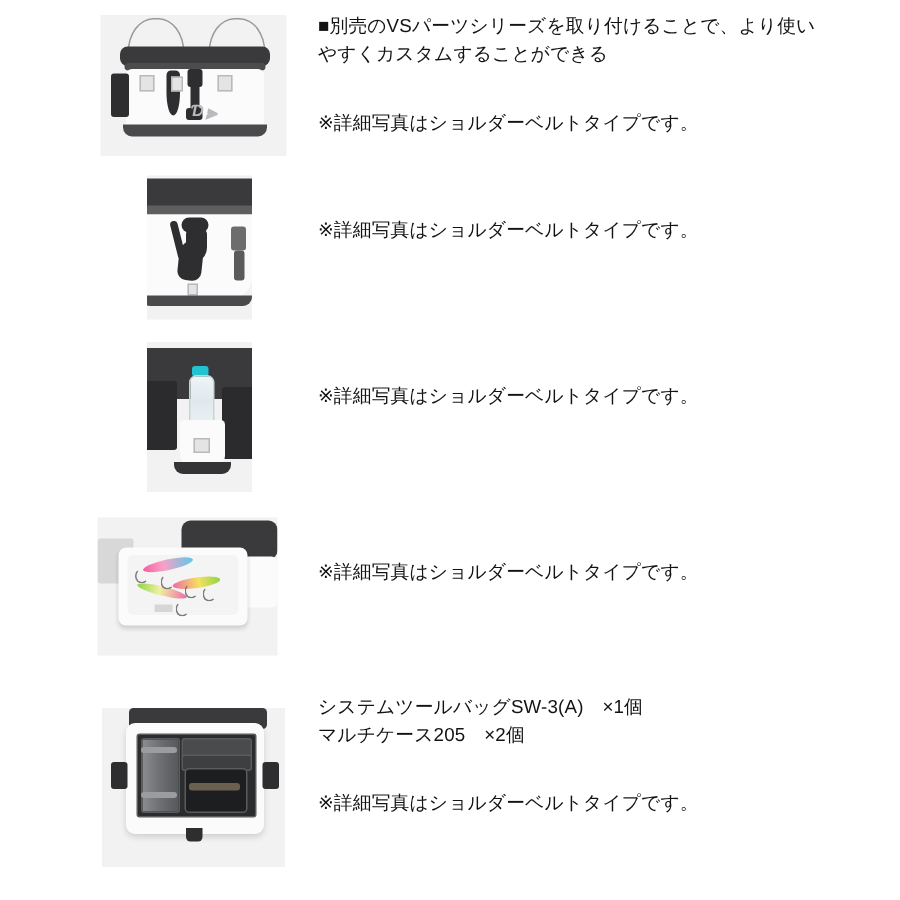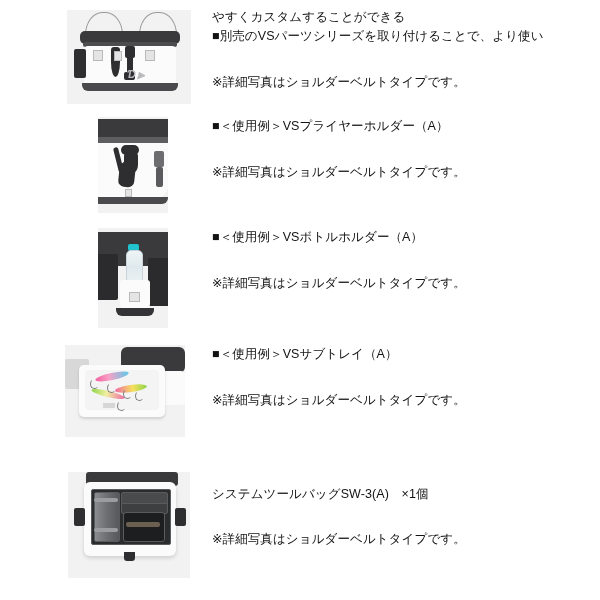--- a/index.html
+++ b/index.html
@@ -162,22 +162,22 @@
       <div class="tag" style="left:47px;top:41px;width:6px;height:8px;"></div>
       <div class="tag" style="left:78px;top:40px;width:8px;height:9px;"></div>
 
       <div class="daiwa-mark" style="left:70px;top:57px;font-size:13px;">⫸</div>
       <div class="daiwa-mark" style="left:60px;top:58px;font-size:11px;">Ɗ</div>
 
       <div class="bag-base" style="left:15px;top:73px;width:96px;height:8px;"></div>
     </div>
 
     <div class="text-col">
+      <div class="line">■別売のVSパーツシリーズを取り付けることで、より使い</div>
       <div class="line tight">やすくカスタムすることができる</div>
-      <div class="line">■別売のVSパーツシリーズを取り付けることで、より使い</div>
       <div class="line gap-note">※詳細写真はショルダーベルトタイプです。</div>
     </div>
   </div>
 
   <div class="section" style="top:117px;height:98px;">
 
     <div class="photo-col photo" style="left:98px;top:0px;width:70px;height:96px;">
       <div class="bag-lid" style="left:-6px;top:2px;width:78px;height:20px;border-radius:0;"></div>
       <div class="bag-lid" style="left:-6px;top:20px;width:78px;height:6px;background:#5e5e60;"></div>
       <div class="bag-body" style="left:-4px;top:26px;width:74px;height:56px;border-radius:0 0 14px 4px;"></div>
@@ -187,42 +187,40 @@
       <div class="strap" style="left:26px;top:36px;width:14px;height:20px;border-radius:3px 3px 40% 40%;"></div>
       <div class="strap" style="left:21px;top:44px;width:16px;height:26px;border-radius:40% 40% 6px 6px;transform:rotate(6deg);"></div>
       <div class="tag" style="left:27px;top:72px;width:5px;height:6px;"></div>
 
       <div class="strap" style="left:56px;top:34px;width:10px;height:16px;border-radius:2px;background:#6d6d6f;"></div>
       <div class="strap" style="left:58px;top:50px;width:7px;height:20px;border-radius:2px;background:#5b5b5d;"></div>
       <div class="bag-base" style="left:-4px;top:80px;width:74px;height:7px;"></div>
     </div>
 
     <div class="text-col">
-      <div class="line">■＜使用例＞VSプライヤーホルダー（A）</div>
       <div class="line gap-note">※詳細写真はショルダーベルトタイプです。</div>
     </div>
   </div>
 
   <div class="section" style="top:228px;height:104px;">
 
     <div class="photo-col photo" style="left:98px;top:0px;width:70px;height:100px;">
       <div class="bag-lid" style="left:0px;top:4px;width:74px;height:34px;border-radius:0 0 10px 0;"></div>
       <div class="bag-lid" style="left:-6px;top:26px;width:26px;height:46px;border-radius:2px;background:#2b2b2d;"></div>
       <div class="bag-lid" style="left:50px;top:30px;width:24px;height:48px;border-radius:2px;background:#2b2b2d;"></div>
 
       <div class="bottle-cap" style="left:30px;top:16px;width:11px;height:7px;"></div>
       <div class="bottle-body" style="left:28px;top:22px;width:15px;height:36px;"></div>
 
       <div class="bag-body" style="left:22px;top:52px;width:30px;height:30px;border-radius:3px 3px 6px 6px;"></div>
       <div class="tag" style="left:31px;top:64px;width:9px;height:8px;"></div>
       <div class="bag-base" style="left:18px;top:80px;width:38px;height:8px;background:#343436;"></div>
     </div>
 
     <div class="text-col">
-      <div class="line">■＜使用例＞VSボトルホルダー（A）</div>
       <div class="line gap-note">※詳細写真はショルダーベルトタイプです。</div>
     </div>
   </div>
 
   <div class="section" style="top:345px;height:110px;">
 
     <div class="photo-col photo" style="left:65px;top:0px;width:120px;height:92px;">
 
       <div class="bag-lid" style="left:56px;top:2px;width:64px;height:26px;border-radius:6px;"></div>
       <div class="bag-body" style="left:60px;top:26px;width:60px;height:34px;"></div>
@@ -236,21 +234,20 @@
       <div class="lure" style="left:26px;top:46px;width:34px;height:6px;transform:rotate(14deg);background:linear-gradient(90deg,#8fd44a 0%,#f0f0a0 45%,#f06ba6 100%);"></div>
       <div class="hook" style="left:25px;top:34px;width:7px;height:8px;"></div>
       <div class="hook" style="left:42px;top:38px;width:7px;height:8px;"></div>
       <div class="hook" style="left:58px;top:44px;width:7px;height:8px;"></div>
       <div class="hook" style="left:70px;top:46px;width:7px;height:8px;"></div>
       <div class="hook" style="left:52px;top:56px;width:7px;height:8px;"></div>
       <div class="tag" style="left:38px;top:58px;width:12px;height:5px;background:#d6d6d6;border:none;"></div>
     </div>
 
     <div class="text-col">
-      <div class="line">■＜使用例＞VSサブトレイ（A）</div>
       <div class="line gap-note">※詳細写真はショルダーベルトタイプです。</div>
     </div>
   </div>
 
   <div class="section" style="top:458px;height:135px;">
 
     <div class="photo-col photo" style="left:68px;top:14px;width:122px;height:106px;">
 
       <div class="bag-lid" style="left:18px;top:0px;width:92px;height:14px;border-radius:3px;"></div>
 
@@ -267,18 +264,19 @@
 
       <div class="case" style="left:53px;top:20px;width:45px;height:12px;background:#4a4b4d;"></div>
       <div class="case" style="left:53px;top:31px;width:45px;height:9px;background:#3e3f41;"></div>
       <div class="case" style="left:55px;top:40px;width:40px;height:28px;background:#1d1e20;border-radius:3px;"></div>
       <div class="case" style="left:58px;top:50px;width:34px;height:5px;background:#6b5f4f;border:none;border-radius:2px;"></div>
 
       <div class="strap" style="left:56px;top:80px;width:11px;height:9px;border-radius:0 0 3px 3px;"></div>
     </div>
 
     <div class="text-col">
-      <div class="line" style="margin-top:27px;">システムツールバッグSW-3(A)　×1個</div>
+      <div class="line" style="margin-top:4px;">システムツールバッグSW-3(A)　×1個</div>
+      <div class="line tight">マルチケース205　×2個</div>
       <div class="line" style="margin-top:26px;">※詳細写真はショルダーベルトタイプです。</div>
     </div>
   </div>
 
 </div>
 
 </body></html>

